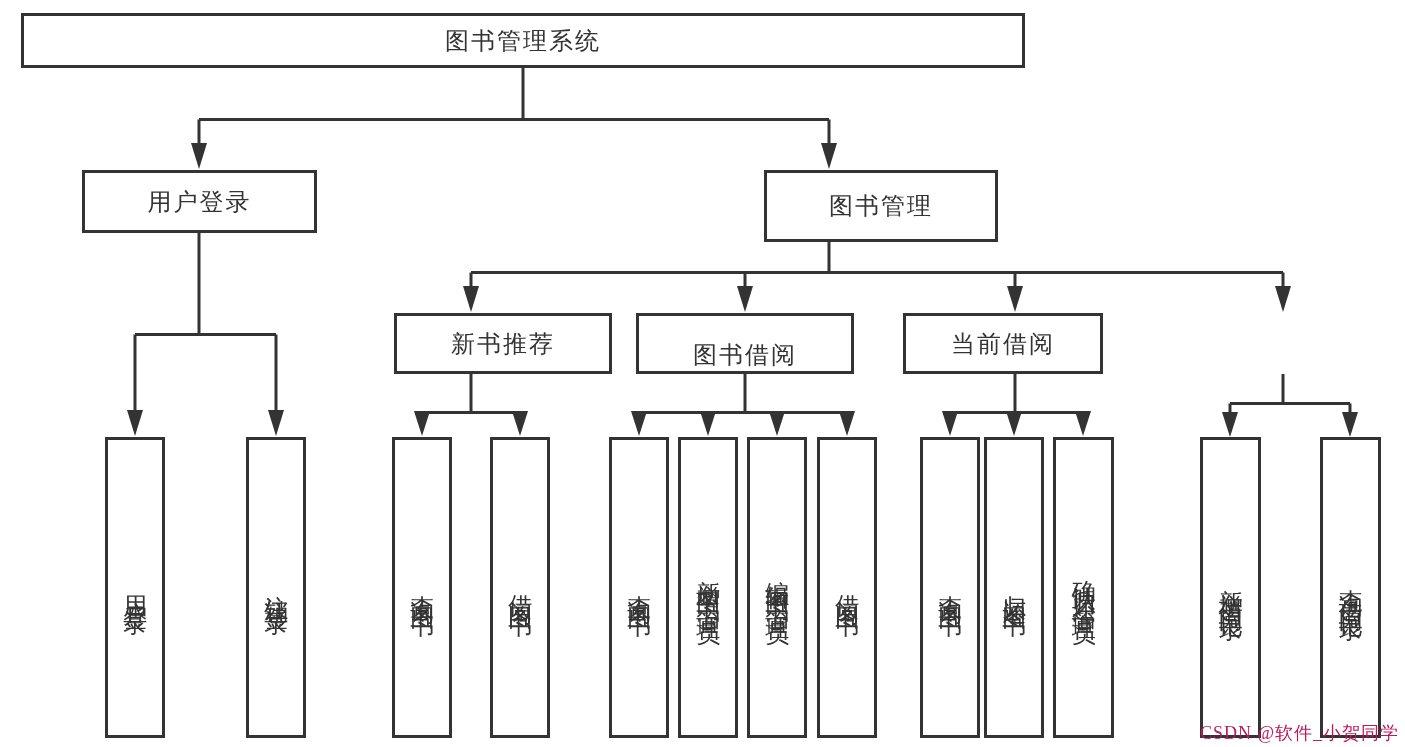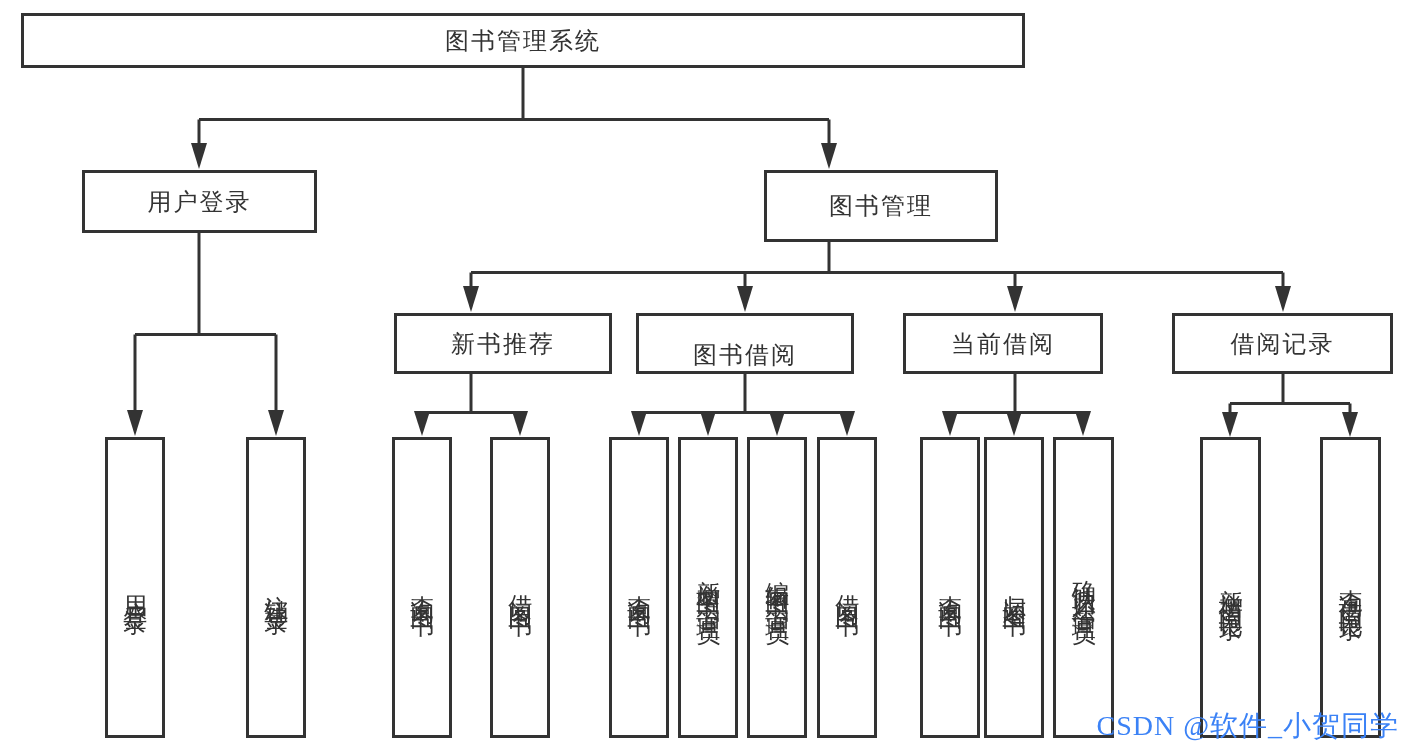--- a/index.html
+++ b/index.html
@@ -39,22 +39,22 @@
     text-orientation: mixed;
     font-size: 24px;
     letter-spacing: 6px;
     line-height: 1.1;
     color: #333333;
   }
   .watermark {
     position: absolute;
     right: 6px;
     bottom: 2px;
-    font-size: 28px;
-    color: #3b82f6;
+    font-size: 18px;
+    color: #be185d;
     letter-spacing: 1px;
     z-index: 3;
     white-space: nowrap;
   }
 </style>
 </head>
 <body>
 
 <div class="canvas">
 
@@ -135,23 +135,20 @@
 
   <div class="node" style="left:362px; top:313px; width:218px; height:61px;margin-left:32px;">
     <span class="h-label">新书推荐</span>
   </div>
   <div class="node" style="left:636px; top:313px; width:218px; height:61px;align-items:flex-end;">
     <span class="h-label">图书借阅</span>
   </div>
   <div class="node" style="left:903px; top:313px; width:200px; height:61px;">
     <span class="h-label">当前借阅</span>
   </div>
-  <div class="node" style="left:1172px; top:313px; width:221px; height:61px;">
-    <span class="h-label">借阅记录</span>
-  </div>
 
   <div class="node leaf" style="left:105px; top:437px; width:60px; height:301px;">
     <span class="v-text">用户登录</span>
   </div>
   <div class="node leaf" style="left:246px; top:437px; width:60px; height:301px;">
     <span class="v-text">注销登录</span>
   </div>
 
   <div class="node leaf" style="left:392px; top:437px; width:60px; height:301px;">
     <span class="v-text">查询图书</span>

